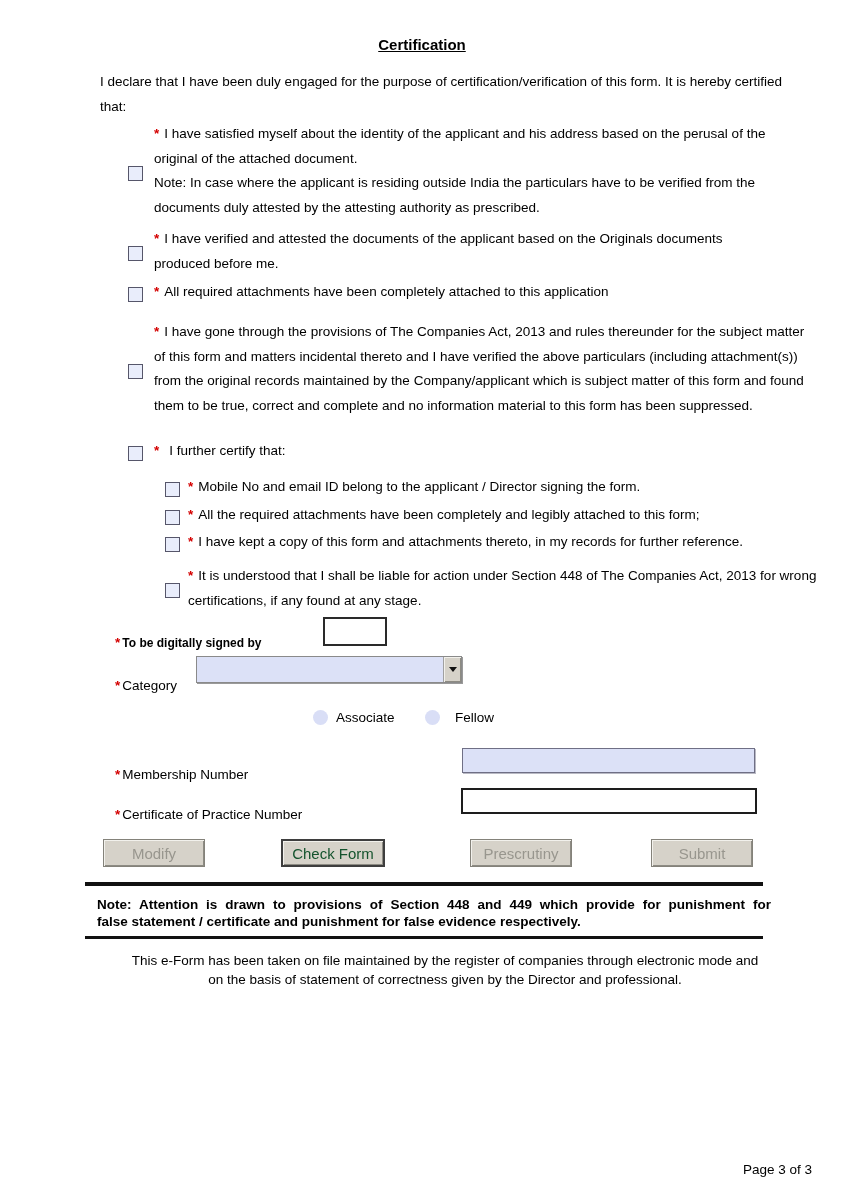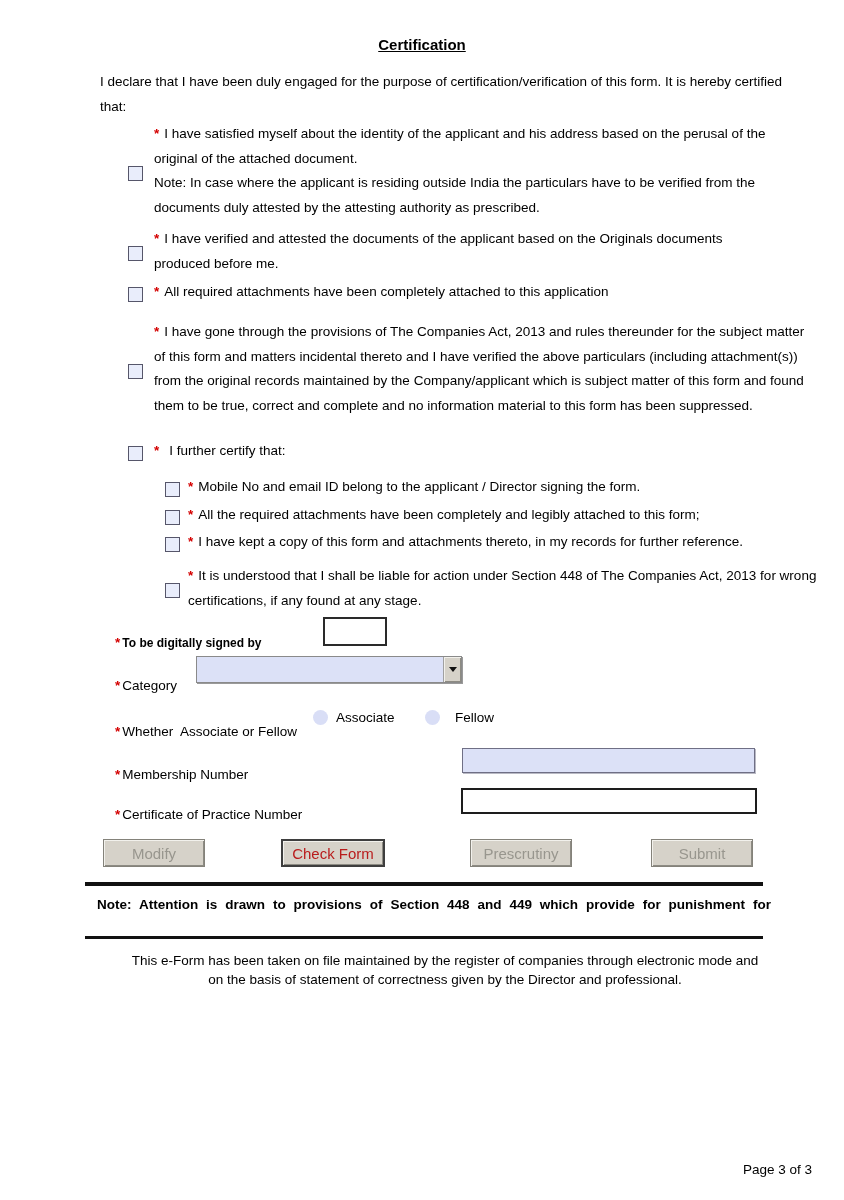--- a/index.html
+++ b/index.html
@@ -110,21 +110,21 @@
     position: absolute;
     top: 839px; height: 28px;
     background: #d6d2c9;
     font-family: "Liberation Sans", sans-serif;
     font-size: 15px;
     box-shadow: inset 1px 1px 0 #f2f1ec, inset -1px -1px 0 #8d8b83;
     cursor: pointer;
     text-align: center;
   }
   .btn.disabled { border: 1px solid #84827a; color: #98968e; }
-  .btn.primary { border: 2px solid #3e3e3e; color: #b91c1c; }
+  .btn.primary { border: 2px solid #3e3e3e; color: #14532d; }
 
   .rule { left: 85px; width: 678px; background: #111; }
   .rule-top { top: 882px; height: 4px; }
   .rule-bottom { top: 936px; height: 3px; }
 
   .note {
     top: 897px; left: 97px; width: 674px;
     font-size: 13.5px; font-weight: bold; line-height: 16.5px;
   }
   .note .jl { text-align: justify; text-align-last: justify; }
@@ -230,23 +230,20 @@
   <div class="abs field-label" style="top:663px; left:100px">
     <span class="req">*</span><span>Category</span>
   </div>
   <div class="abs dropdown">
     <span class="value"></span>
     <span class="drop-btn">
       <span class="arrow-down"></span>
     </span>
   </div>
 
-  <div class="abs field-label" style="top:709px; left:100px">
-    <span class="req">*</span><span>Whether  Associate or Fellow</span>
-  </div>
   <span class="abs radio" style="top:710px; left:313px"></span>
   <span class="abs field-label" style="top:710px; left:336px">Associate</span>
   <span class="abs radio" style="top:710px; left:425px"></span>
   <span class="abs field-label" style="top:710px; left:455px">Fellow</span>
 
   <div class="abs field-label" style="top:752px; left:100px">
     <span class="req">*</span><span>Membership Number</span>
   </div>
   <input class="abs text-input input-membership" type="text" style="">
 
@@ -256,20 +253,21 @@
   <input class="abs text-input input-cop" type="text" style="">
 
   <button class="btn disabled" style="left:103px; width:102px">Modify</button>
   <button class="btn primary" style="left:281px; width:104px">Check Form</button>
   <button class="btn disabled" style="left:470px; width:102px">Prescrutiny</button>
   <button class="btn disabled" style="left:651px; width:102px">Submit</button>
 
   <div class="abs rule rule-top"></div>
   <div class="abs note">
     <div class="jl">Note: Attention is drawn to provisions of Section 448 and 449 which provide for punishment for</div>
+    <div>false statement / certificate and punishment for false evidence respectively.</div>
   </div>
   <div class="abs rule rule-bottom"></div>
 
   <div class="abs footer-para">
     <div>This e-Form has been taken on file maintained by the register of companies through electronic mode and</div>
     <div>on the basis of statement of correctness given by the Director and professional.</div>
   </div>
 
   <div class="abs page-num">Page 3 of 3</div>
 

